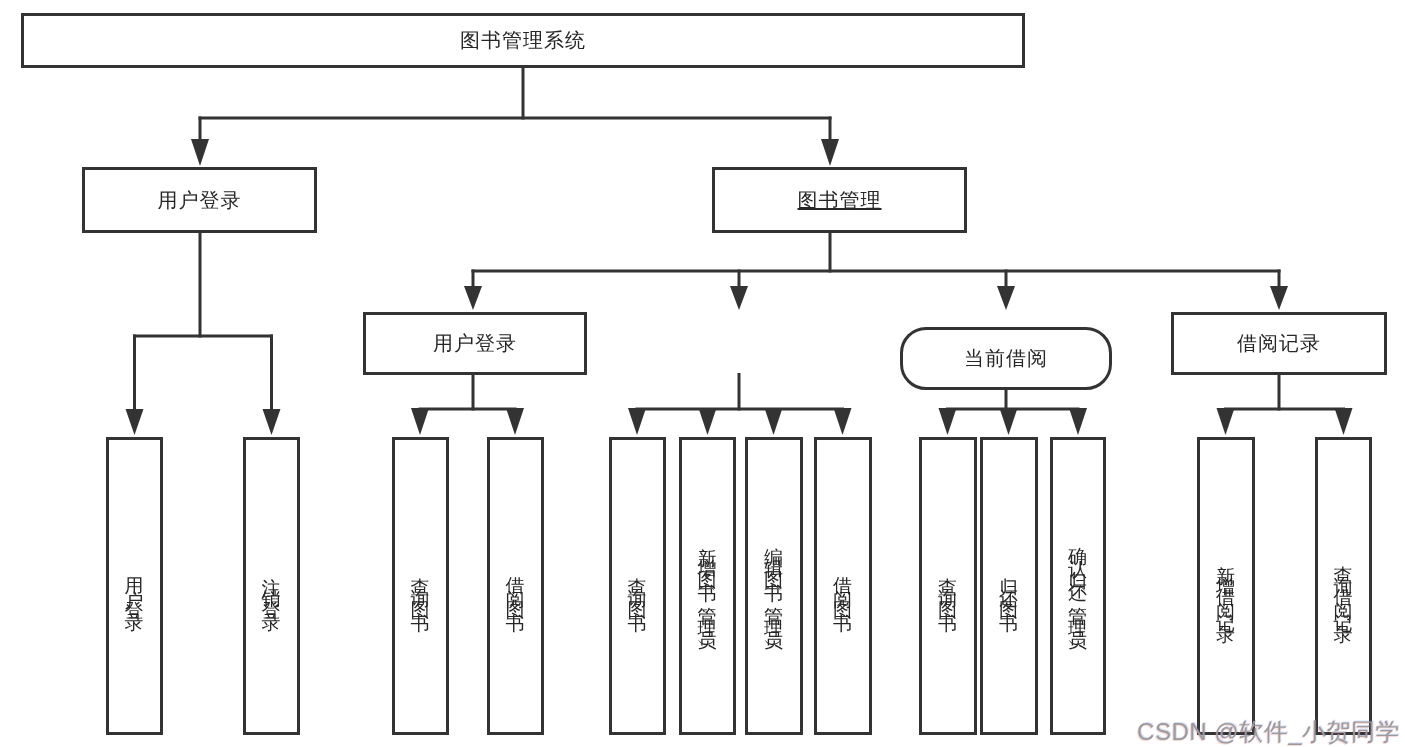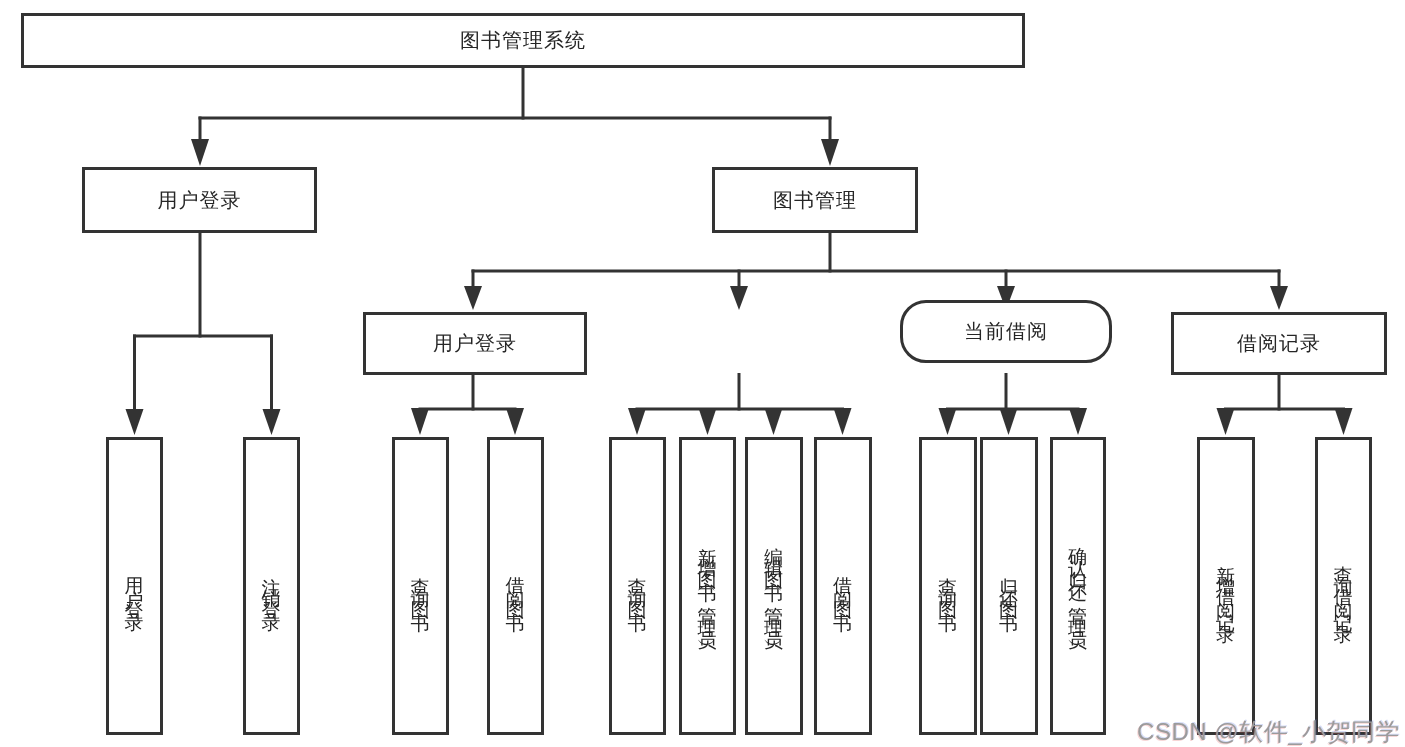--- a/index.html
+++ b/index.html
@@ -116,28 +116,28 @@
     <polygon class="ahead" points="1334.5,408 1352.5,408 1343.5,435"></polygon>
   </svg>
 
   <div class="node h" style="left:21px; top:13px; width:1004px; height:55px;">
     <span>图书管理系统</span>
   </div>
 
   <div class="node h" style="left:82px; top:167px; width:235px; height:66px;">
     <span>用户登录</span>
   </div>
-  <div class="node h" style="left:712px; top:167px; width:206px; height:66px;">
+  <div class="node h" style="left:712px; top:167px; width:255px; height:66px;text-decoration:underline;">
     <span>图书管理</span>
   </div>
 
   <div class="node h" style="left:363px; top:312px; width:224px; height:63px;">
     <span>用户登录</span>
   </div>
-  <div class="node h" style="left:900px; top:300px; width:212px; height:63px;border-radius:26px;">
+  <div class="node h" style="left:900px; top:327px; width:212px; height:63px;border-radius:26px;">
     <span>当前借阅</span>
   </div>
   <div class="node h" style="left:1171px; top:312px; width:216px; height:63px;">
     <span>借阅记录</span>
   </div>
 
   <div class="node v" style="left:106px; top:437px; width:57px; height:298px;">
     <span>用户登录</span>
   </div>
   <div class="node v" style="left:243px; top:437px; width:57px; height:298px;">

